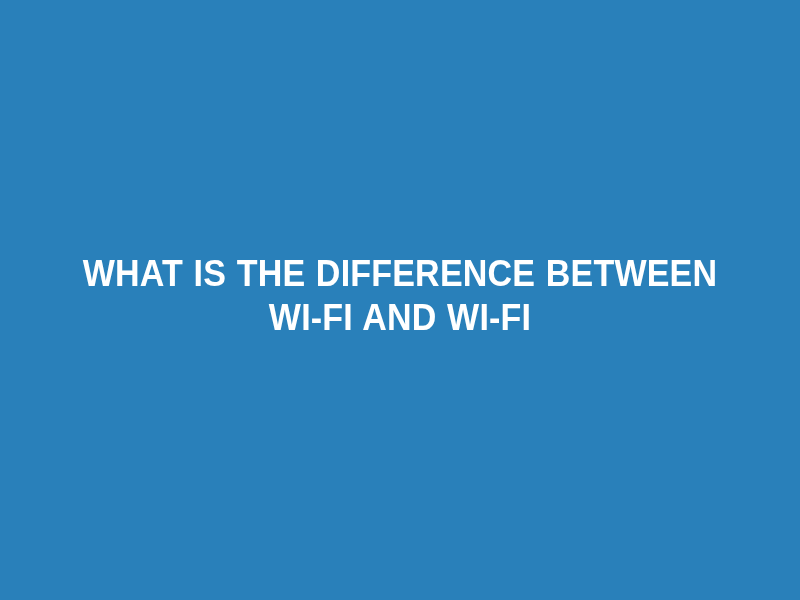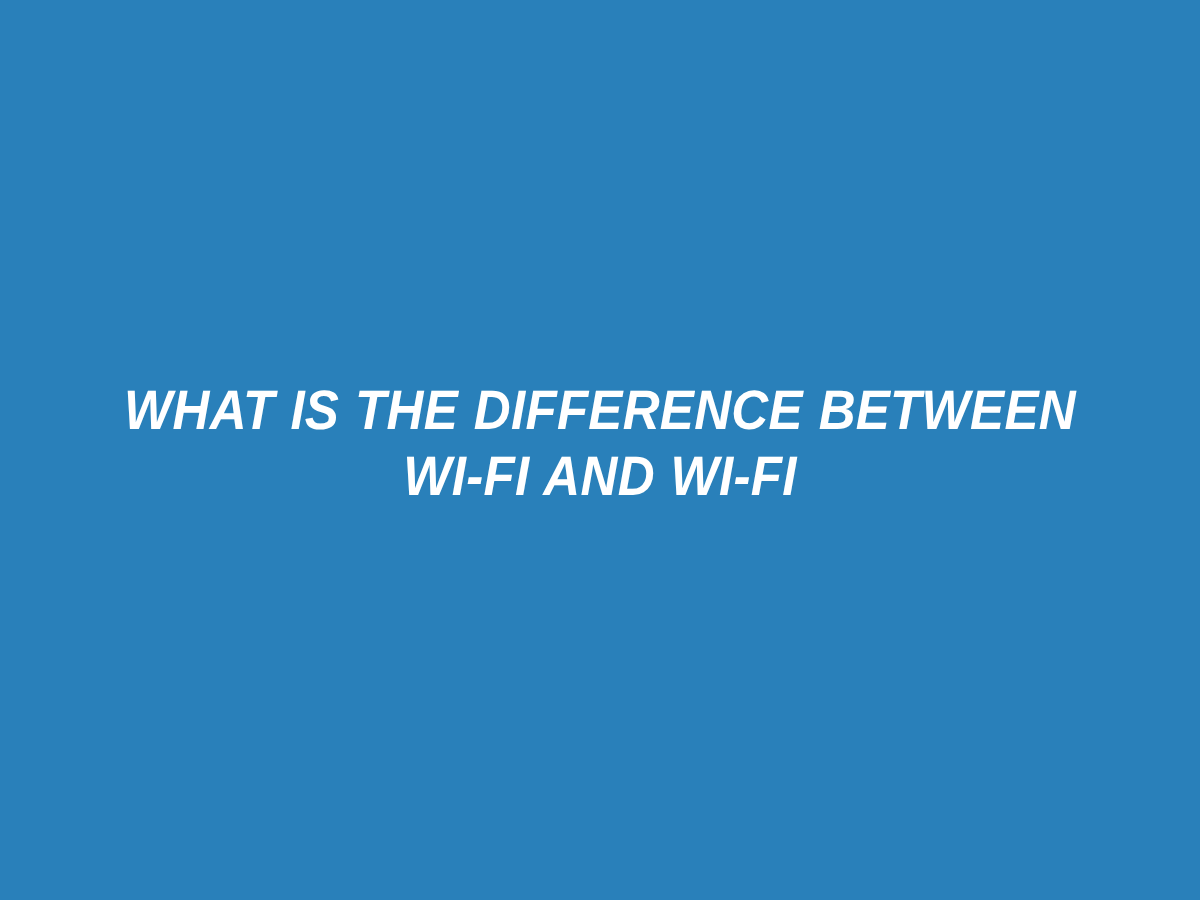--- a/index.html
+++ b/index.html
@@ -28,21 +28,20 @@
   }
 
   #title-block {
     position: absolute;
     left: 0;
     right: 0;
     top: 252px;
     padding: 0 40px;
     box-sizing: border-box;
     text-align: center;
-    font-style: italic;
   }
 
   #hero-title {
     margin: 0;
     padding: 0;
     color: #ffffff;
     font-family: "Liberation Sans", "DejaVu Sans", sans-serif;
     font-weight: 700;
     font-size: 37px;
     line-height: 44px;

